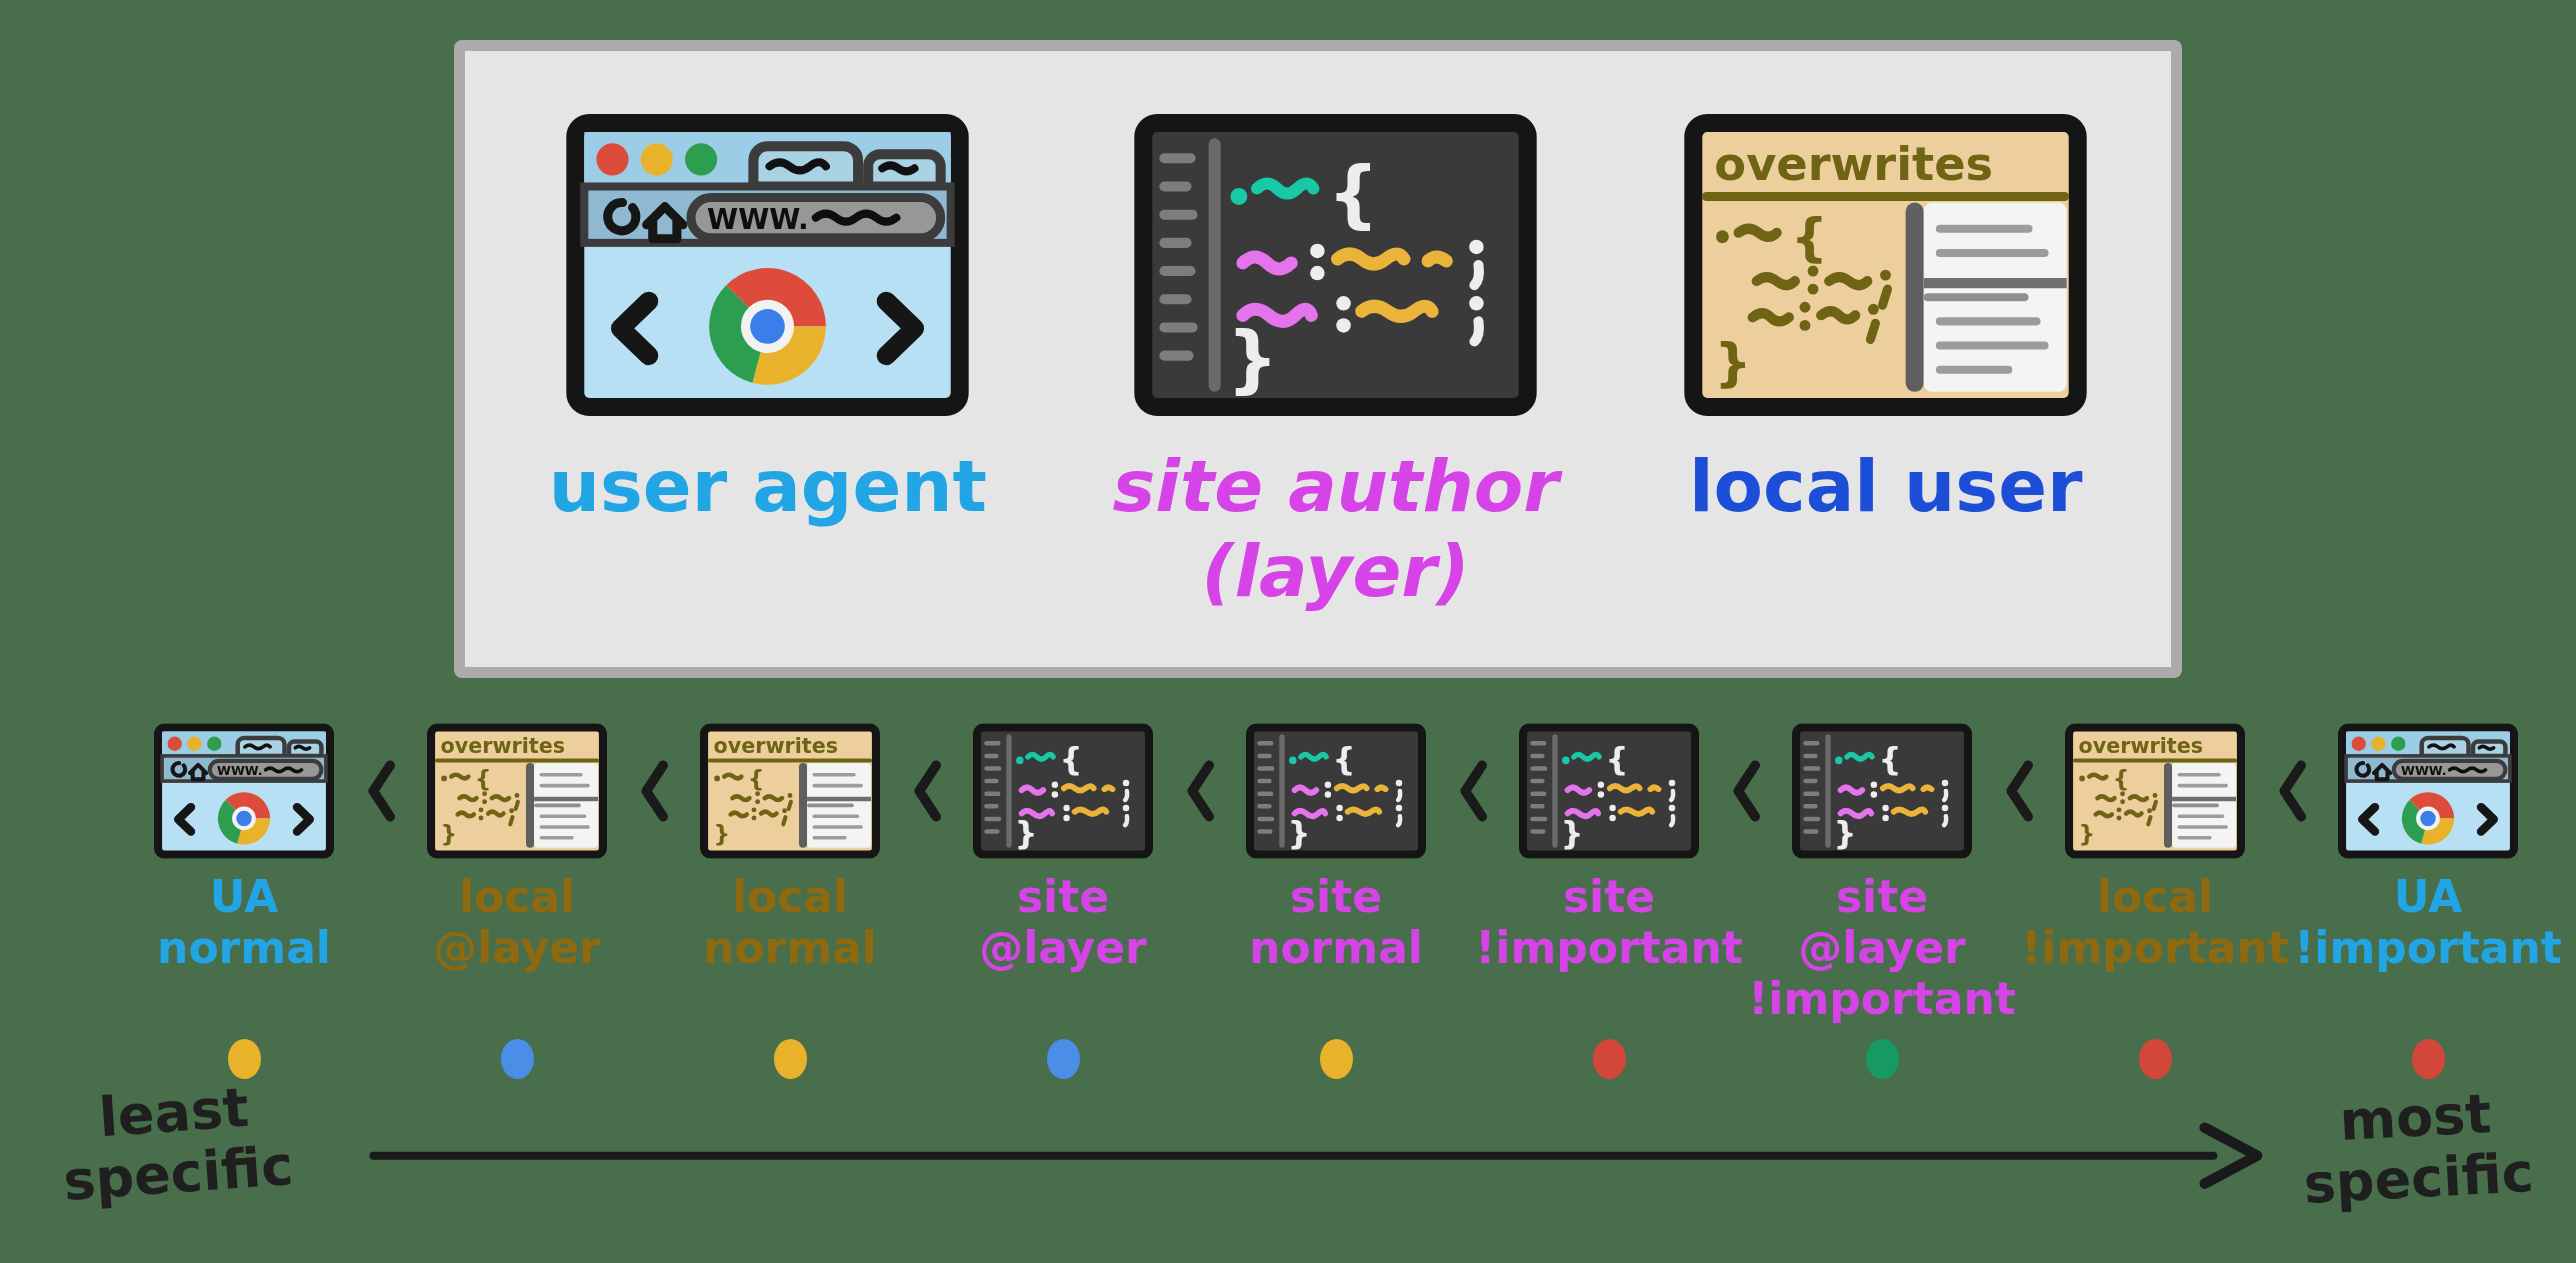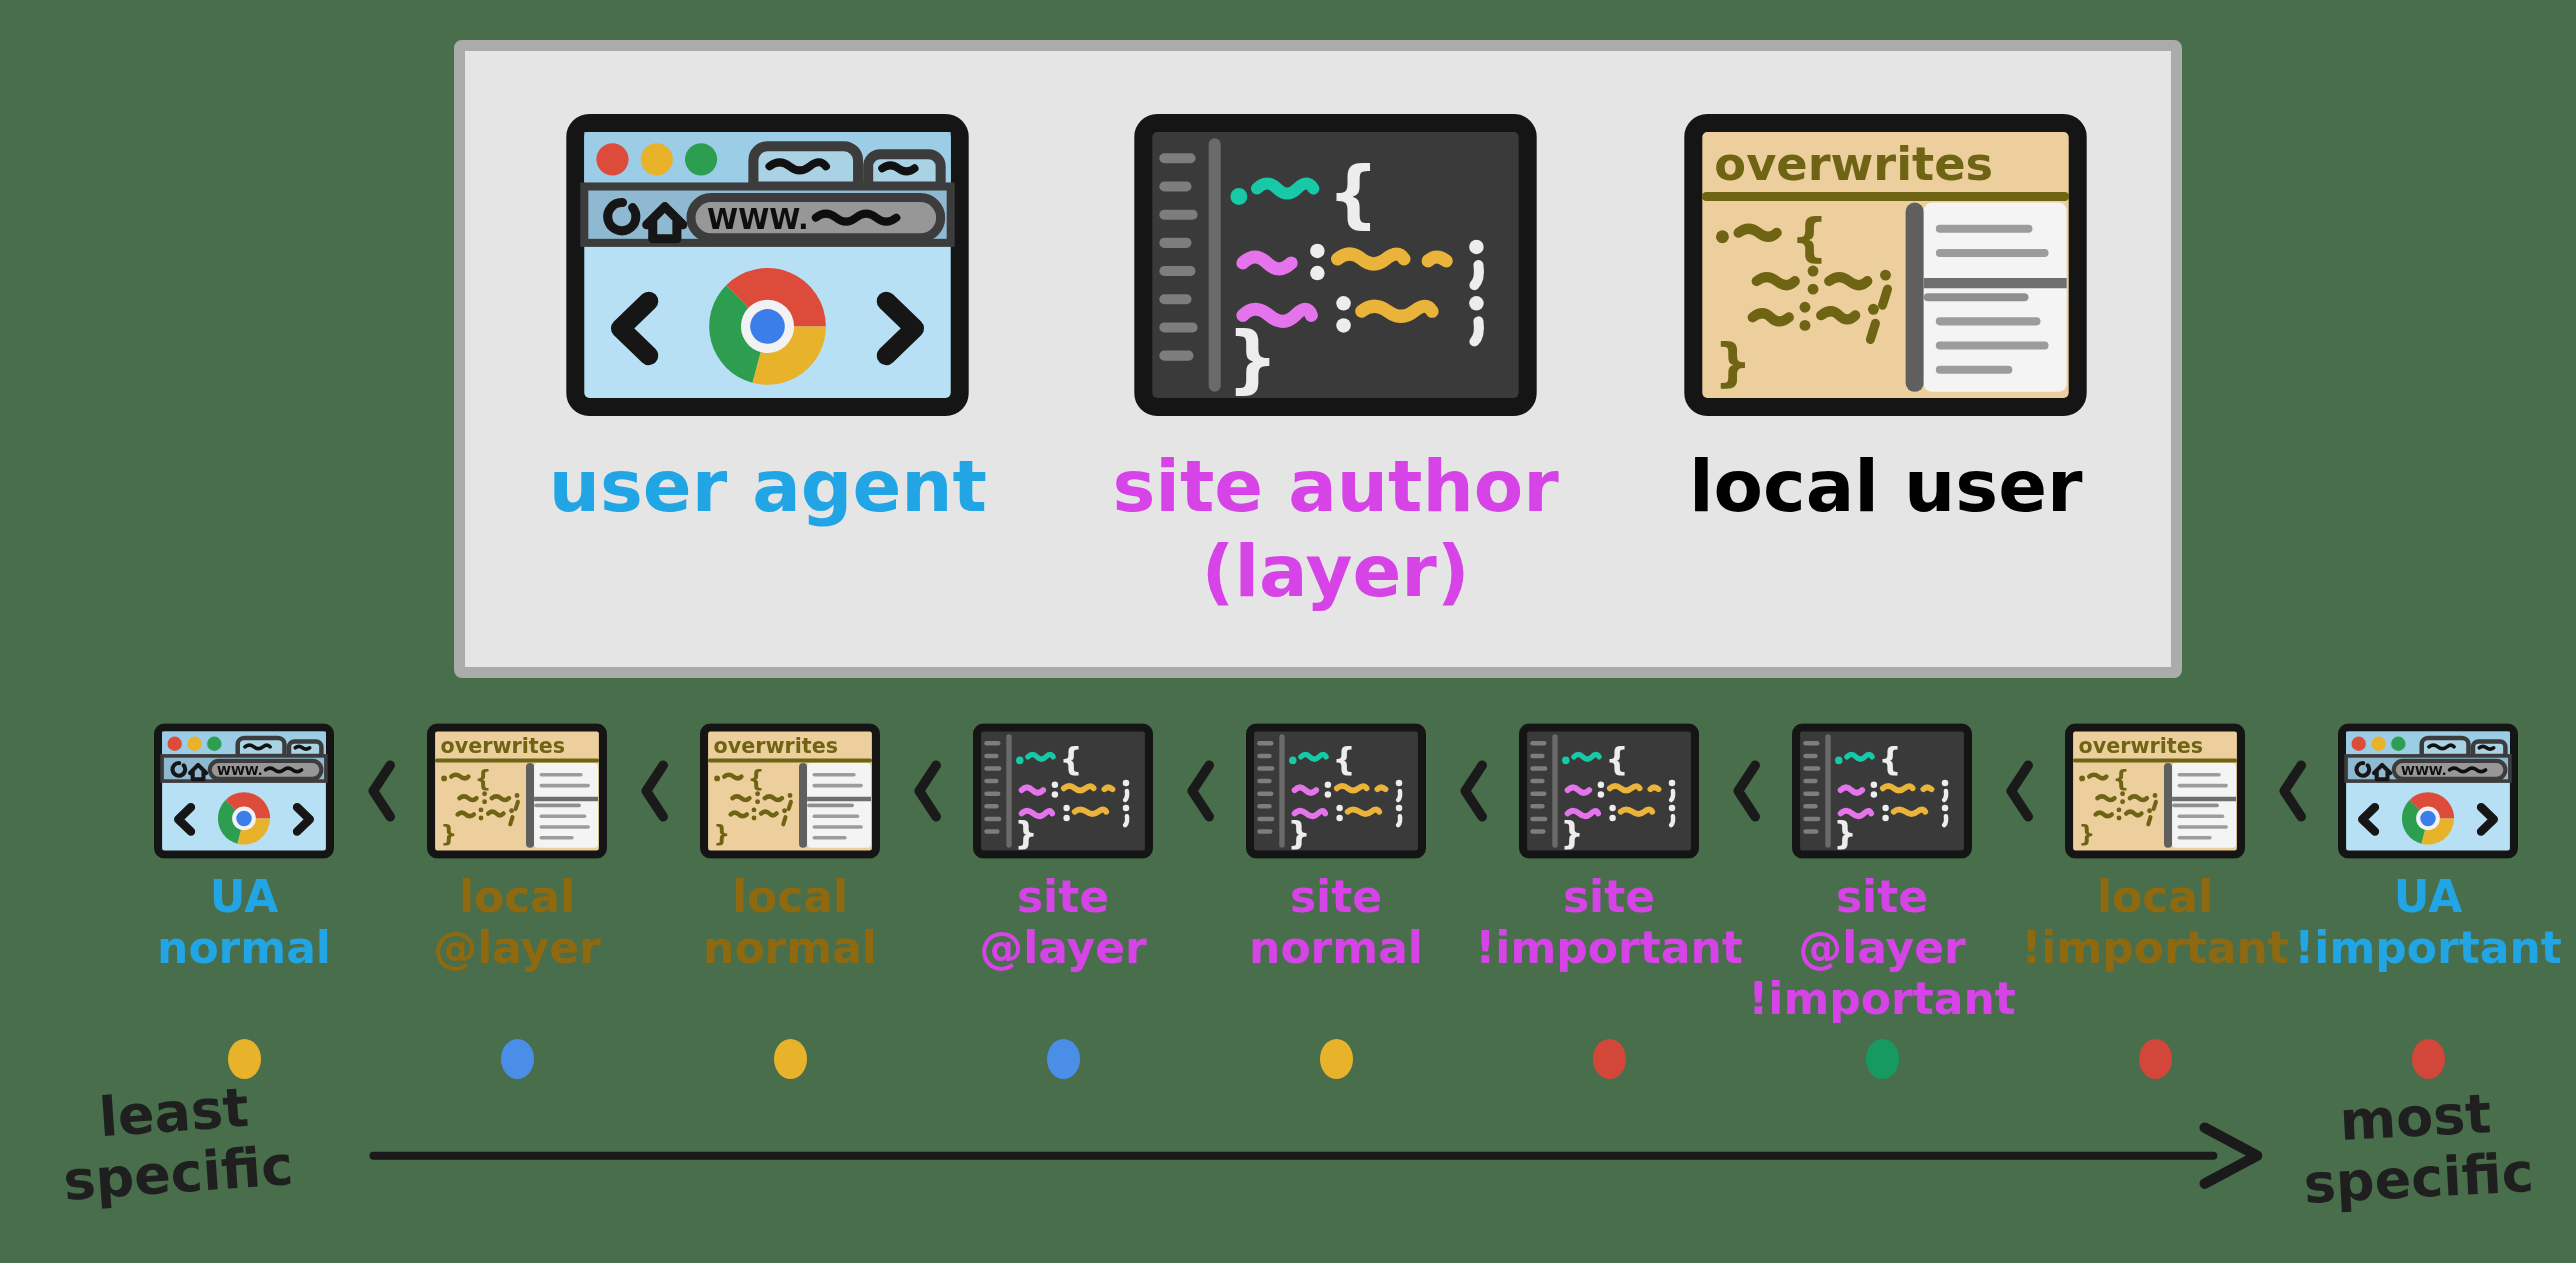--- a/index.html
+++ b/index.html
@@ -149,31 +149,31 @@
         </svg>
       <div class="origin-label" style="color: rgb(34, 165, 228);">
         <div>user agent</div>
       </div>
     </div>
 
     <div class="origin">
       <svg class="icon-big" viewBox="0 0 460 345" width="403" height="302">
           <use href="#icon-code"></use>
         </svg>
-      <div class="origin-label" style="color: rgb(214, 68, 232);">
+      <div class="origin-label" style="color: rgb(214, 68, 232); font-style: italic;">
         <div>site author</div>
         <div>(layer)</div>
       </div>
     </div>
 
     <div class="origin">
       <svg class="icon-big" viewBox="0 0 460 345" width="403" height="302">
           <use href="#icon-doc"></use>
         </svg>
-      <div class="origin-label" style="color: #000000;">
+      <div class="origin-label" style="color: #1d4ed8;">
         <div>local user</div>
       </div>
     </div>
   </div>
 
   <div class="row">
 
     <div class="citem">
       <svg class="icon-mini" viewBox="0 0 206 155" width="180" height="136">
           <use href="#icon-browser"></use>

